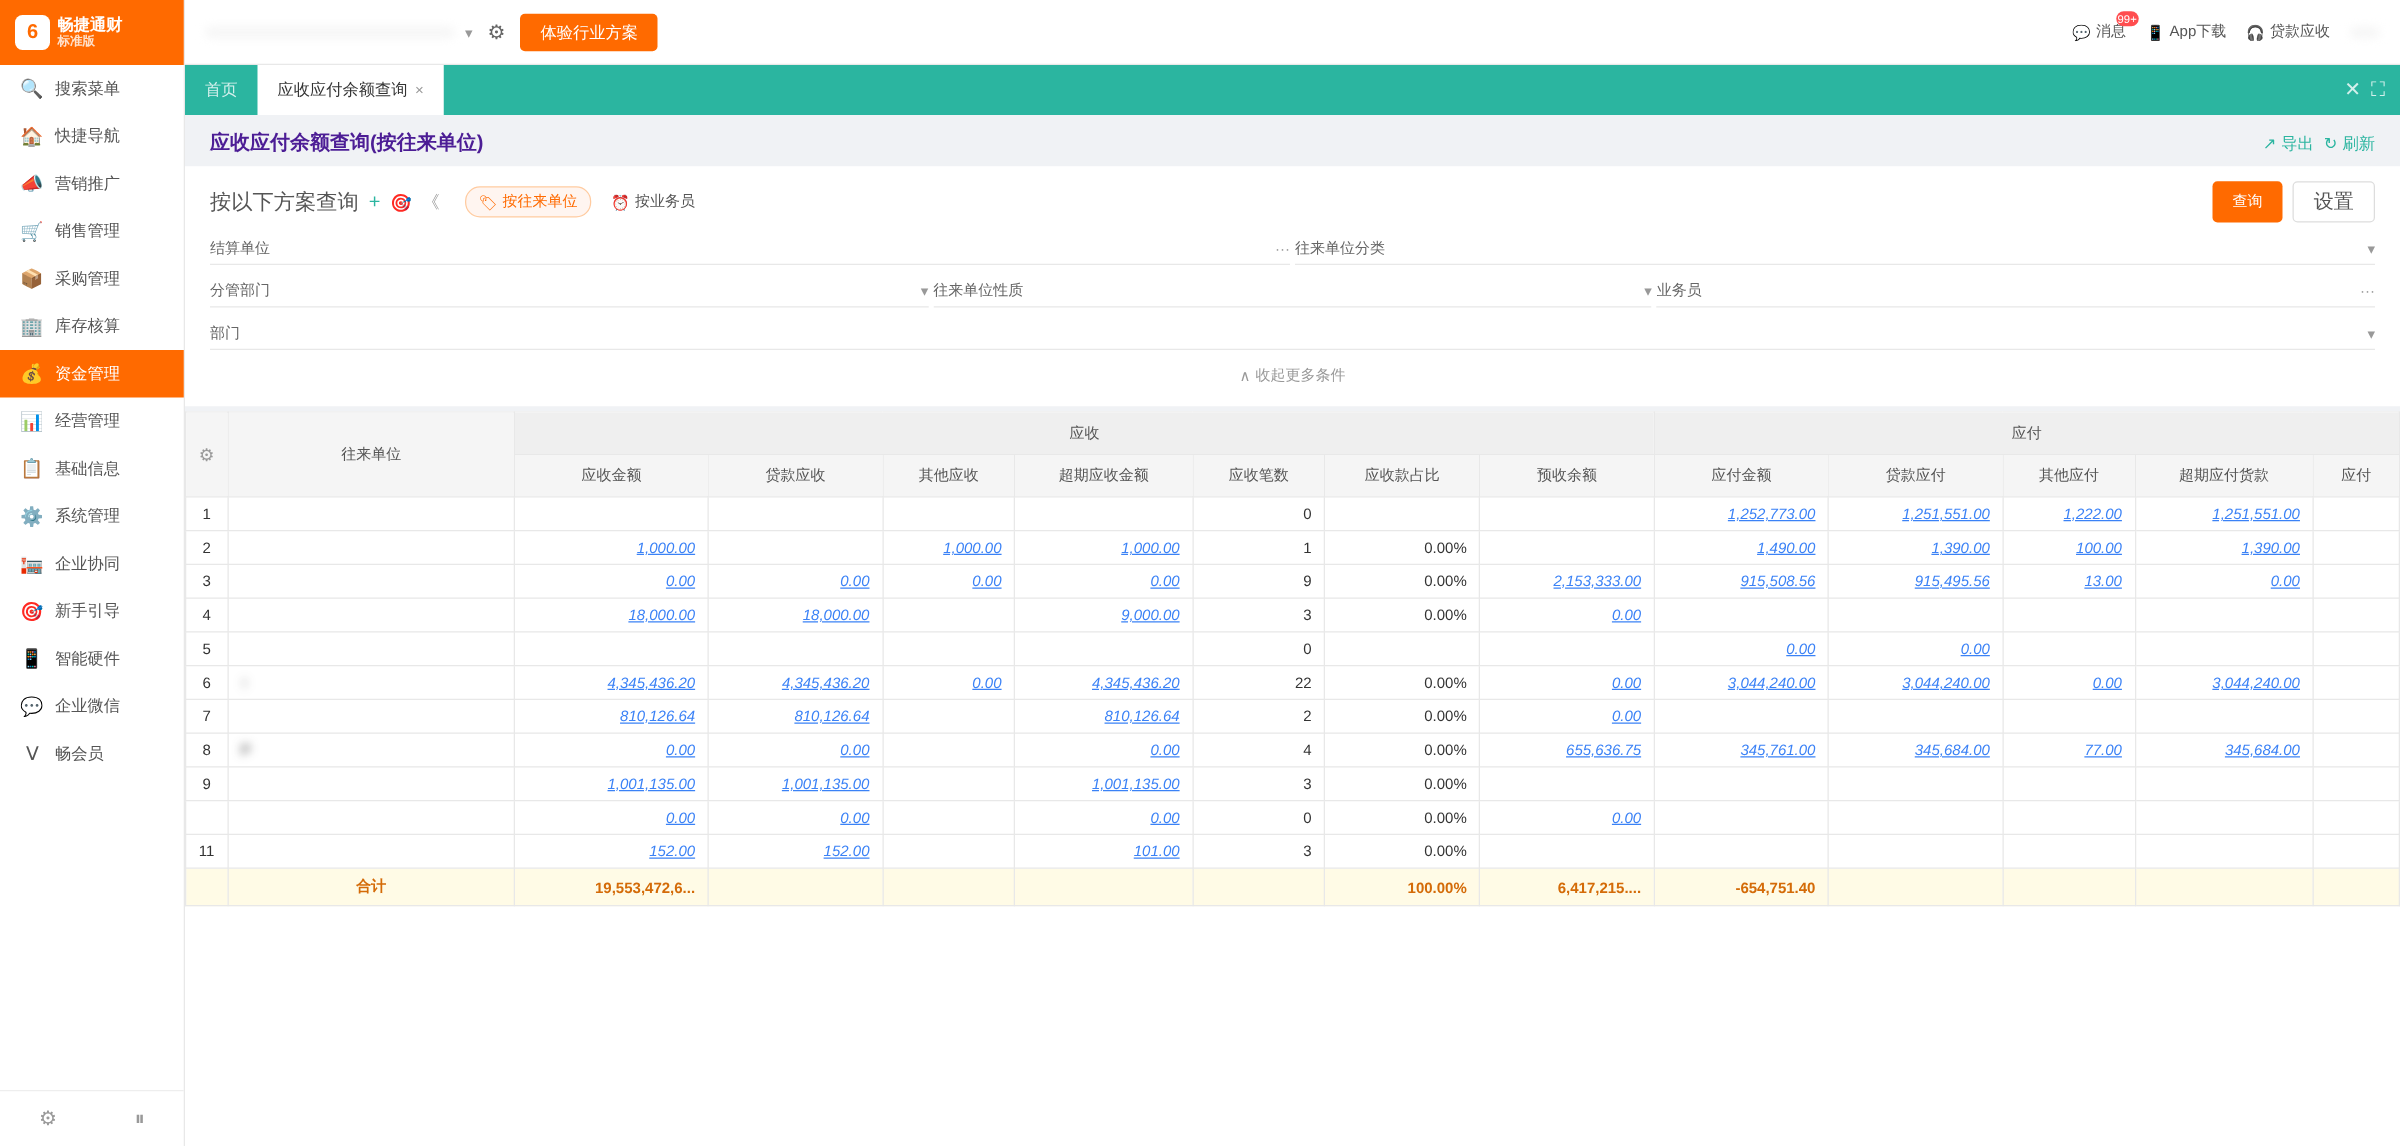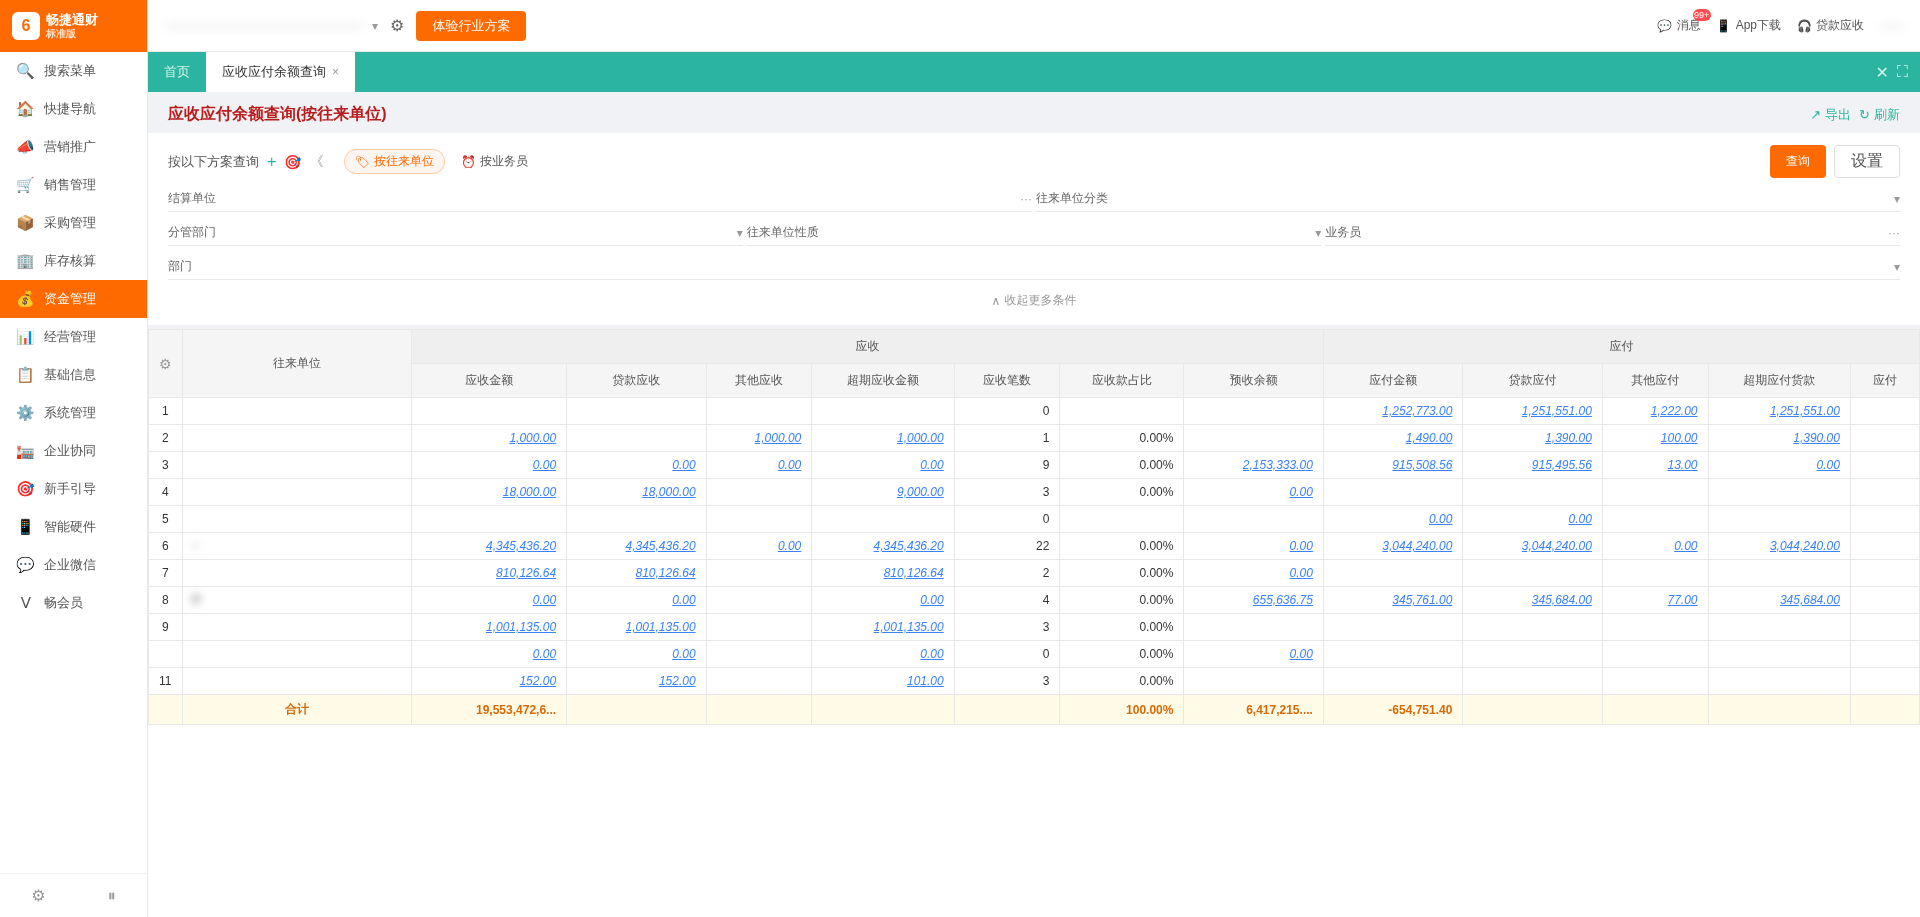--- a/index.html
+++ b/index.html
@@ -78,33 +78,33 @@
     .main-content {
       position: fixed; left: 148px; top: 92px; right: 0; bottom: 0;
       background: #f0f2f5; overflow: hidden; display: flex; flex-direction: column;
     }
 
     
     .page-header {
       background: #f0f2f5; padding: 12px 20px 8px;
       display: flex; align-items: center; justify-content: space-between;
     }
-    .page-title { font-size: 16px; font-weight: bold; color: #b91c1c; }
+    .page-title { font-size: 16px; font-weight: bold; color: #4c1d95; }
     .page-header-actions { display: flex; gap: 8px; }
     .header-action-btn {
       display: flex; align-items: center; gap: 4px; color: #2bb5a0;
       font-size: 13px; cursor: pointer; background: none; border: none;
     }
 
     
     .filter-panel {
       background: #fff; margin: 0 0 4px; padding: 12px 20px;
     }
     .filter-top { display: flex; align-items: center; gap: 8px; margin-bottom: 8px; }
-    .filter-label { color: #555; font-size: 13px; }
+    .filter-label { color: #555; font-size: 17px; }
     .filter-add-btn { color: #2bb5a0; font-size: 16px; cursor: pointer; }
     .filter-settings-btn { color: #999; font-size: 14px; cursor: pointer; }
     .filter-collapse-btn { color: #999; font-size: 14px; cursor: pointer; }
     .filter-scheme {
       display: flex; align-items: center; gap: 6px; margin-left: 12px;
     }
     .filter-scheme-item {
       display: flex; align-items: center; gap: 4px; padding: 3px 10px;
       border-radius: 12px; cursor: pointer; font-size: 12px;
     }

